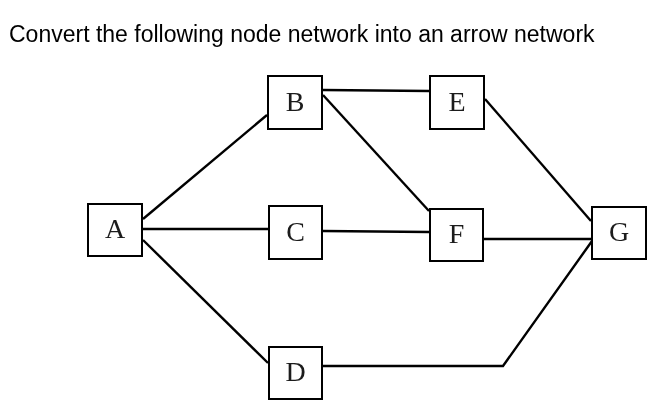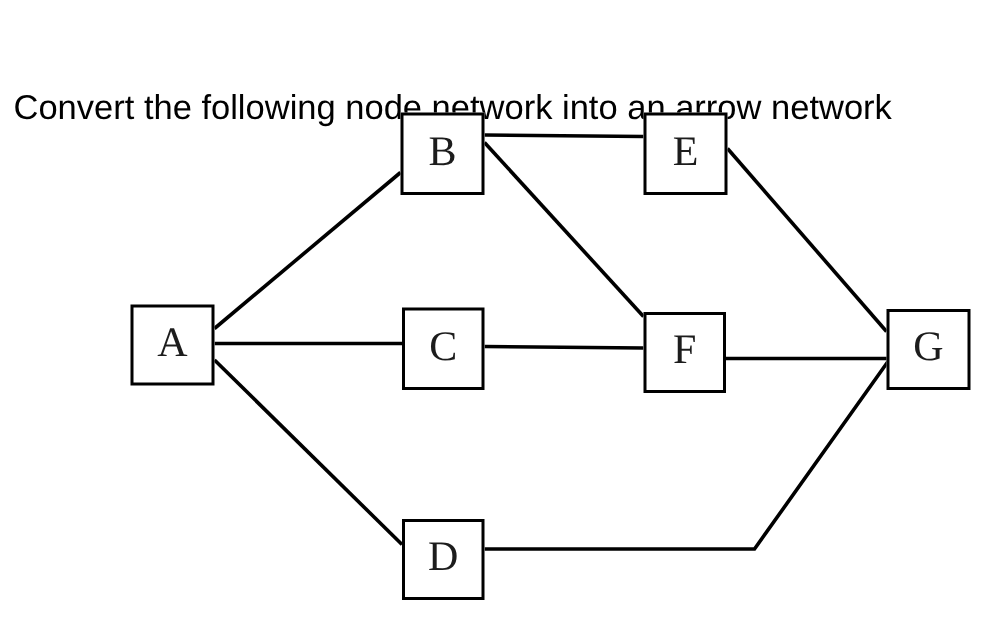--- a/index.html
+++ b/index.html
@@ -17,21 +17,20 @@
   }
   .title {
     position: absolute;
     left: 9px;
     top: 21px;
     font-size: 23px;
     line-height: 1.15;
     color: #000000;
     white-space: nowrap;
     font-family: "Liberation Sans", sans-serif;
-    margin-top: 37px;
   }
   .edges-layer {
     position: absolute;
     left: 0;
     top: 0;
     width: 664px;
     height: 418px;
   }
   .edges-layer polyline {
     fill: none;

